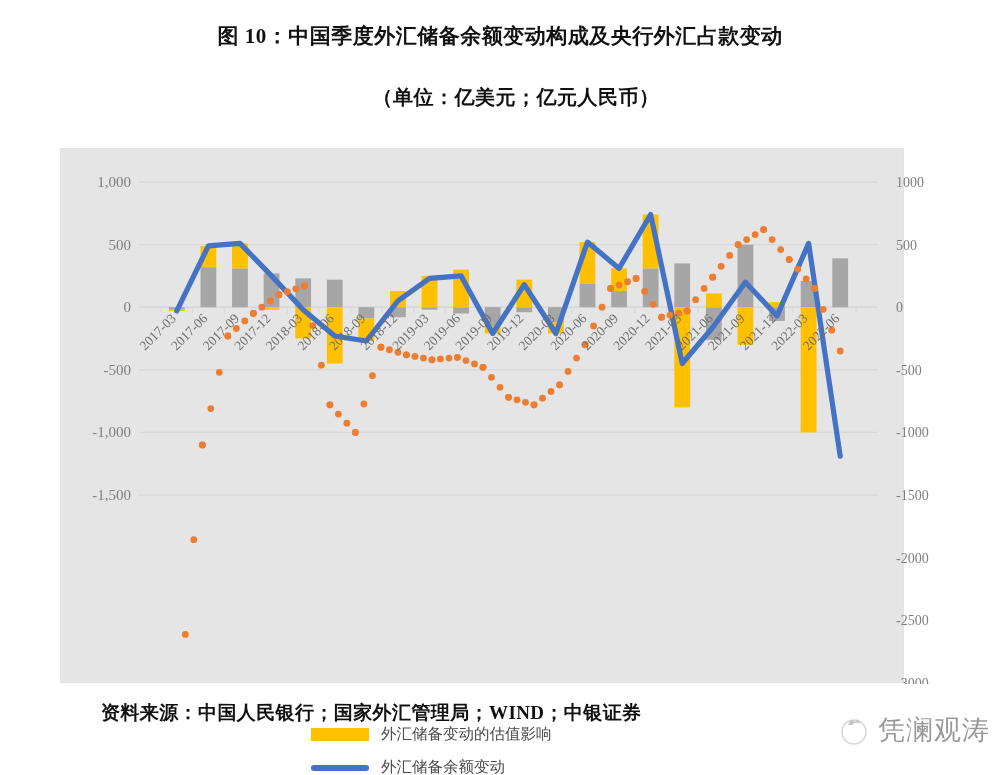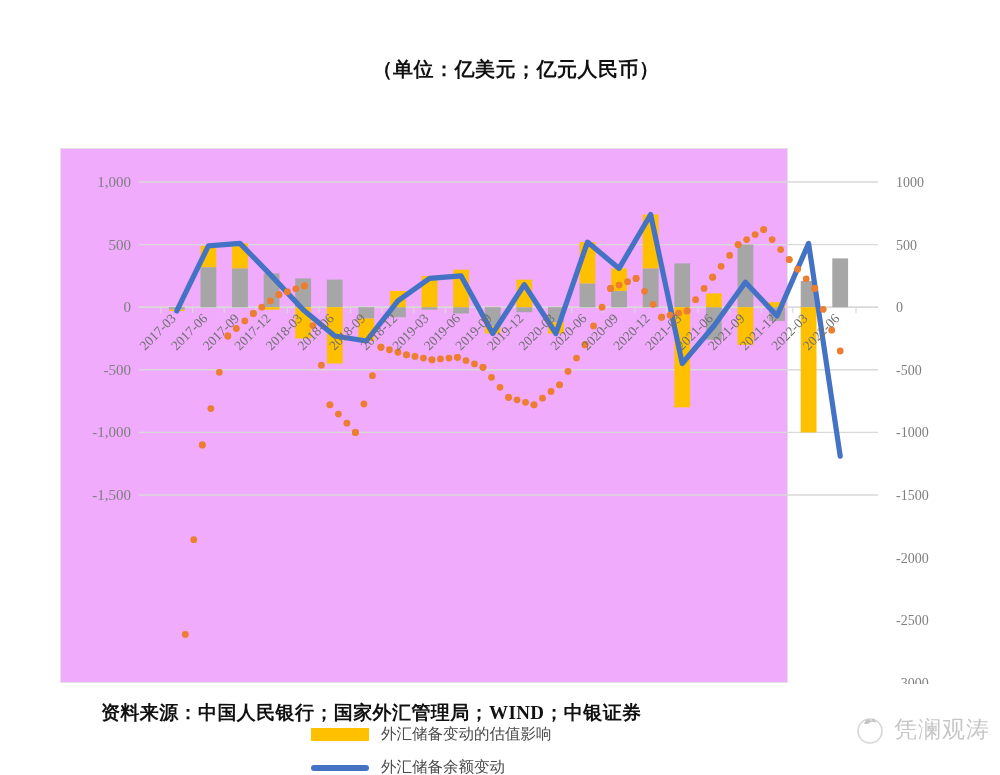--- a/index.html
+++ b/index.html
@@ -13,22 +13,22 @@
   
   .title-wrap{width:1000px;text-align:center;padding-top:22px;}
   .title-line{
     font-size:21px;font-weight:bold;letter-spacing:.5px;
     color:#111;line-height:1.35;
   }
   .title-line.second{margin-top:34px;font-size:20px;padding-left:32px;}
 
   
   .chart-frame{
-    position:absolute;left:60px;top:148px;width:728px;height:535px;
-    border:1px solid #e3e3e3;background:#f0abfc;box-sizing:border-box;
+    position:absolute;left:60px;top:148px;width:844px;height:535px;
+    border:1px solid #e3e3e3;background:#e5e5e5;box-sizing:border-box;
   }
   .plot{
     position:absolute;left:0;top:0;width:880px;height:535px;
   }
   .plot svg{display:block;}
 
   
   .legend{
     position:absolute;left:250px;top:528px;width:520px;margin-top:41px;
   }
@@ -56,39 +56,40 @@
 
   
   .watermark{
     position:absolute;right:10px;top:712px;
     display:flex;align-items:center;opacity:.40;
   }
   .wm-logo{
     width:34px;height:34px;margin-right:7px;position:relative;
   }
   .wm-text{
-    font-size:23px;color:#737373;letter-spacing:1px;
+    font-size:27px;color:#000000;letter-spacing:1px;
     font-family:"DejaVu Sans","Liberation Sans",sans-serif;
   }
   .axis-text{
     font-family:"Liberation Serif","DejaVu Serif",serif;
     fill:#7f7f7f;font-size:15px;
   }
   .axis-text.right{font-size:14px;}
   .tick-text{
     font-family:"Liberation Serif","DejaVu Serif",serif;
     fill:#6f6f6f;font-size:13.5px;
   }
 </style>
 </head>
 <body>
 
 <div class="page">
 
   <div class="title-wrap">
+    <div class="title-line">图 10：中国季度外汇储备余额变动构成及央行外汇占款变动</div>
     <div class="title-line second">（单位：亿美元；亿元人民币）</div>
   </div>
 
   <div class="chart-frame">
     <div class="plot">
       <svg id="chart-svg" width="880" height="535" viewBox="0 0 880 535">
           <line x1="78" y1="33" x2="817" y2="33" stroke="#d9d9d9" stroke-width="1.4"></line>
           <text x="70" y="38" text-anchor="end" class="axis-text">1,000</text>
           <line x1="78" y1="95.6" x2="817" y2="95.6" stroke="#d9d9d9" stroke-width="1.4"></line>
           <text x="70" y="100.6" text-anchor="end" class="axis-text">500</text>

